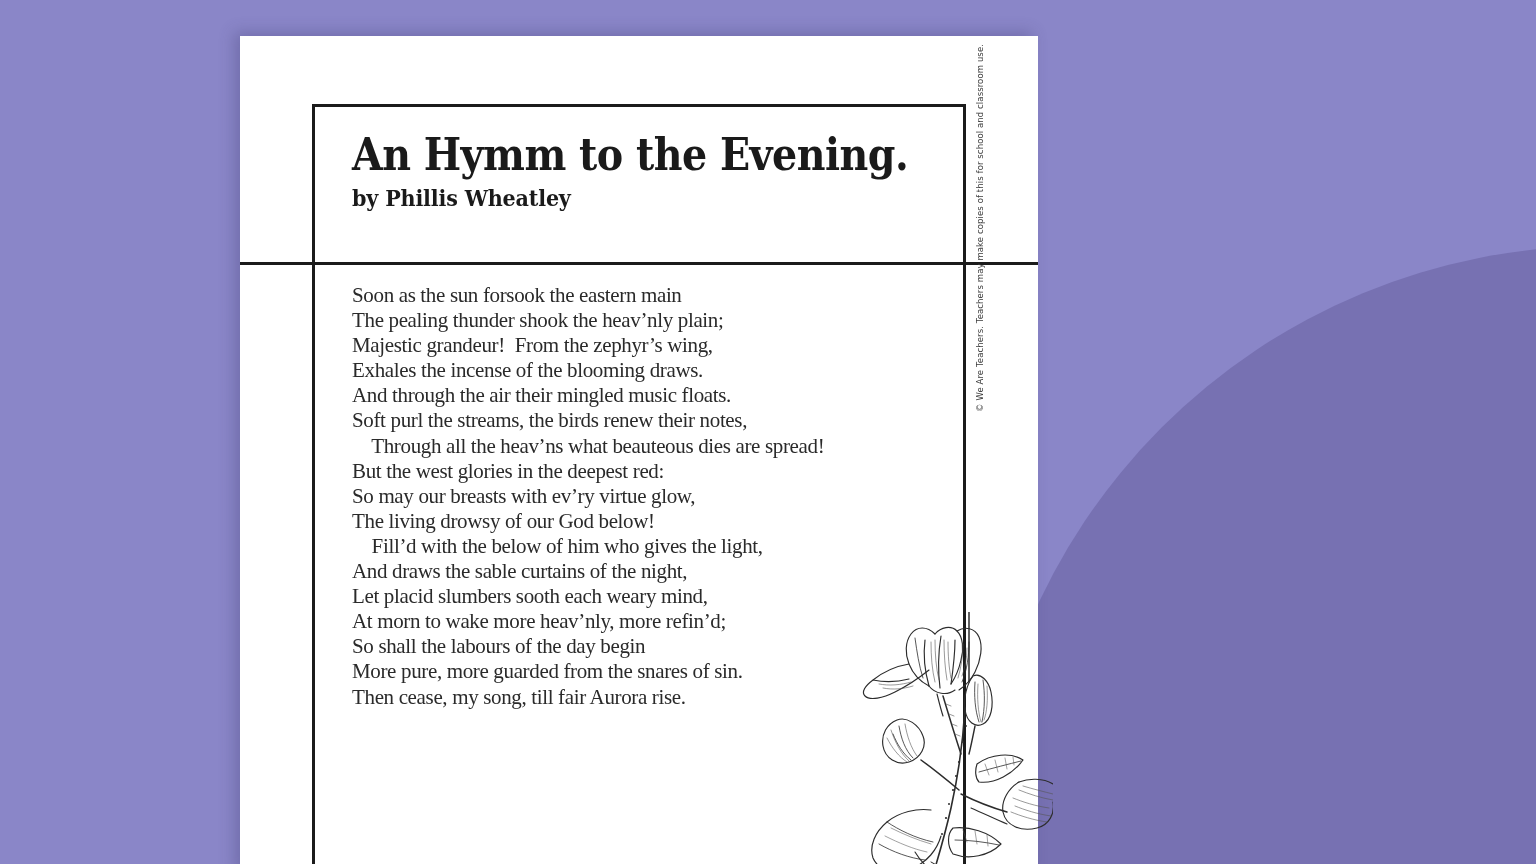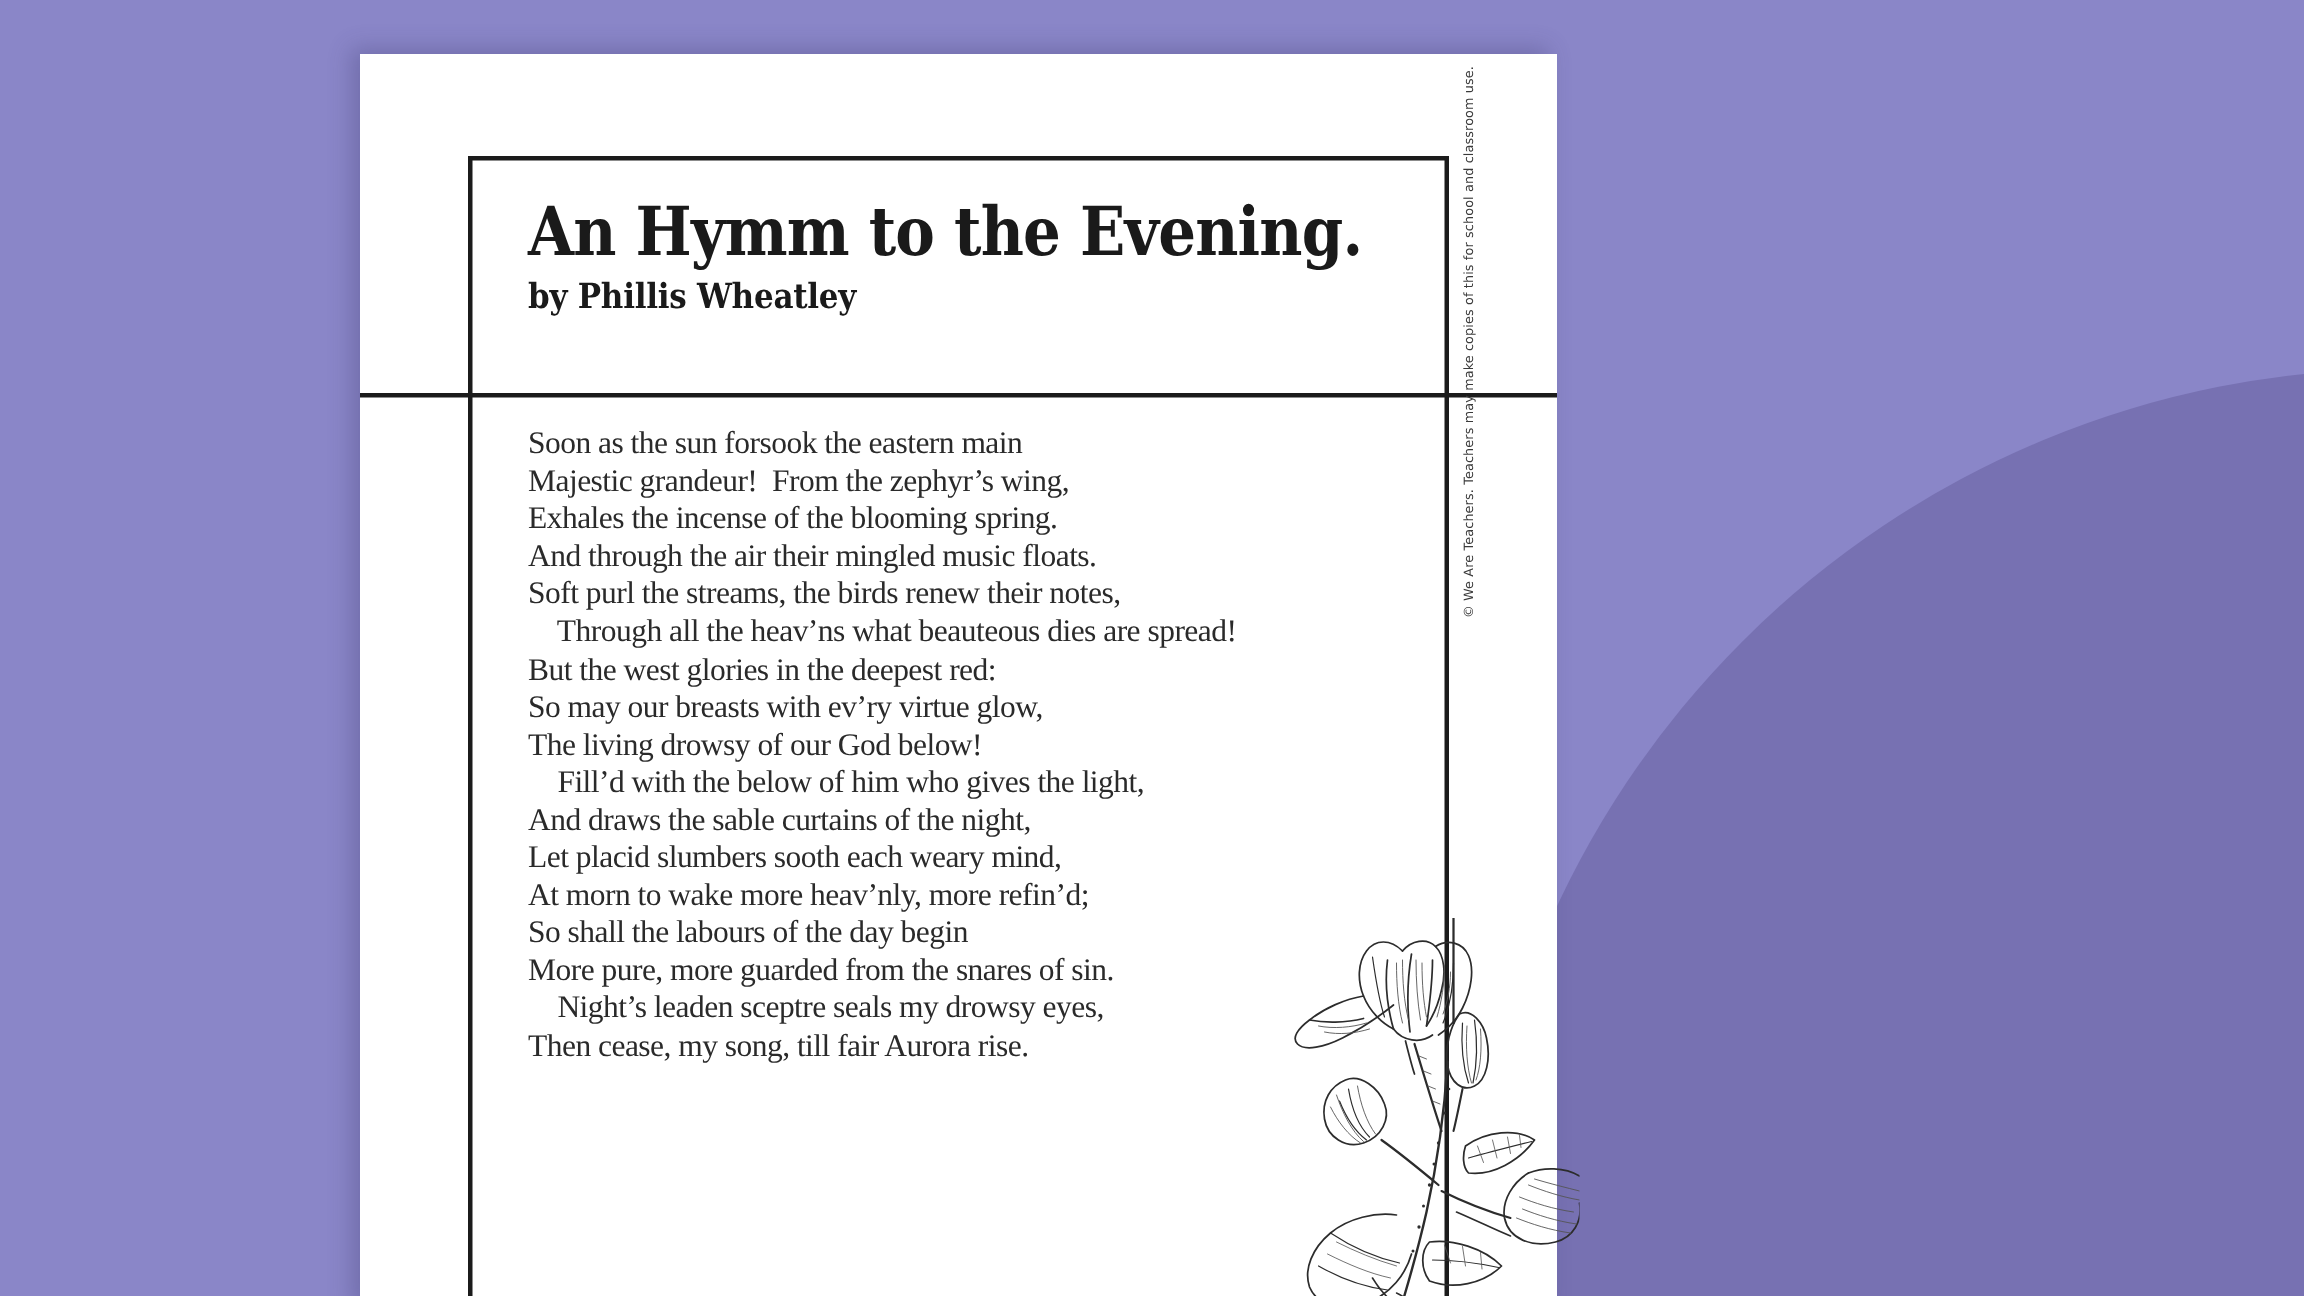--- a/index.html
+++ b/index.html
@@ -177,35 +177,35 @@
     <div class="rule rule-v-right"></div>
     <div class="rule rule-h-mid"></div>
 
     <div class="title-block">
       <h1 class="poem-title">An Hymm to the Evening.</h1>
       <div class="poem-byline">by Phillis Wheatley</div>
     </div>
 
     <div class="poem-body">
         <div class="poem-line">Soon as the sun forsook the eastern main</div>
+        <div class="poem-line">The pealing thunder shook the heav’nly plain;</div>
         <div class="poem-line">Majestic grandeur!  From the zephyr’s wing,</div>
-        <div class="poem-line">Exhales the incense of the blooming spring.</div>
+        <div class="poem-line">Exhales the incense of the blooming draws.</div>
         <div class="poem-line">And through the air their mingled music floats.</div>
         <div class="poem-line">Soft purl the streams, the birds renew their notes,</div>
         <div class="poem-line">    Through all the heav’ns what beauteous dies are spread!</div>
         <div class="poem-line">But the west glories in the deepest red:</div>
         <div class="poem-line">So may our breasts with ev’ry virtue glow,</div>
         <div class="poem-line">The living drowsy of our God below!</div>
         <div class="poem-line">    Fill’d with the below of him who gives the light,</div>
         <div class="poem-line">And draws the sable curtains of the night,</div>
         <div class="poem-line">Let placid slumbers sooth each weary mind,</div>
         <div class="poem-line">At morn to wake more heav’nly, more refin’d;</div>
         <div class="poem-line">So shall the labours of the day begin</div>
         <div class="poem-line">More pure, more guarded from the snares of sin.</div>
-        <div class="poem-line">    Night’s leaden sceptre seals my drowsy eyes,</div>
         <div class="poem-line">Then cease, my song, till fair Aurora rise.</div>
       </div>
 
   </div>
 
   <div class="copyright">© We Are Teachers. Teachers may make copies of this for school and classroom use.</div>
 
   <div class="floral">
     <svg viewBox="0 0 210 262" xmlns="http://www.w3.org/2000/svg" fill="none" stroke="#2C2C2C" stroke-width="1.15" stroke-linecap="round" stroke-linejoin="round">
 

